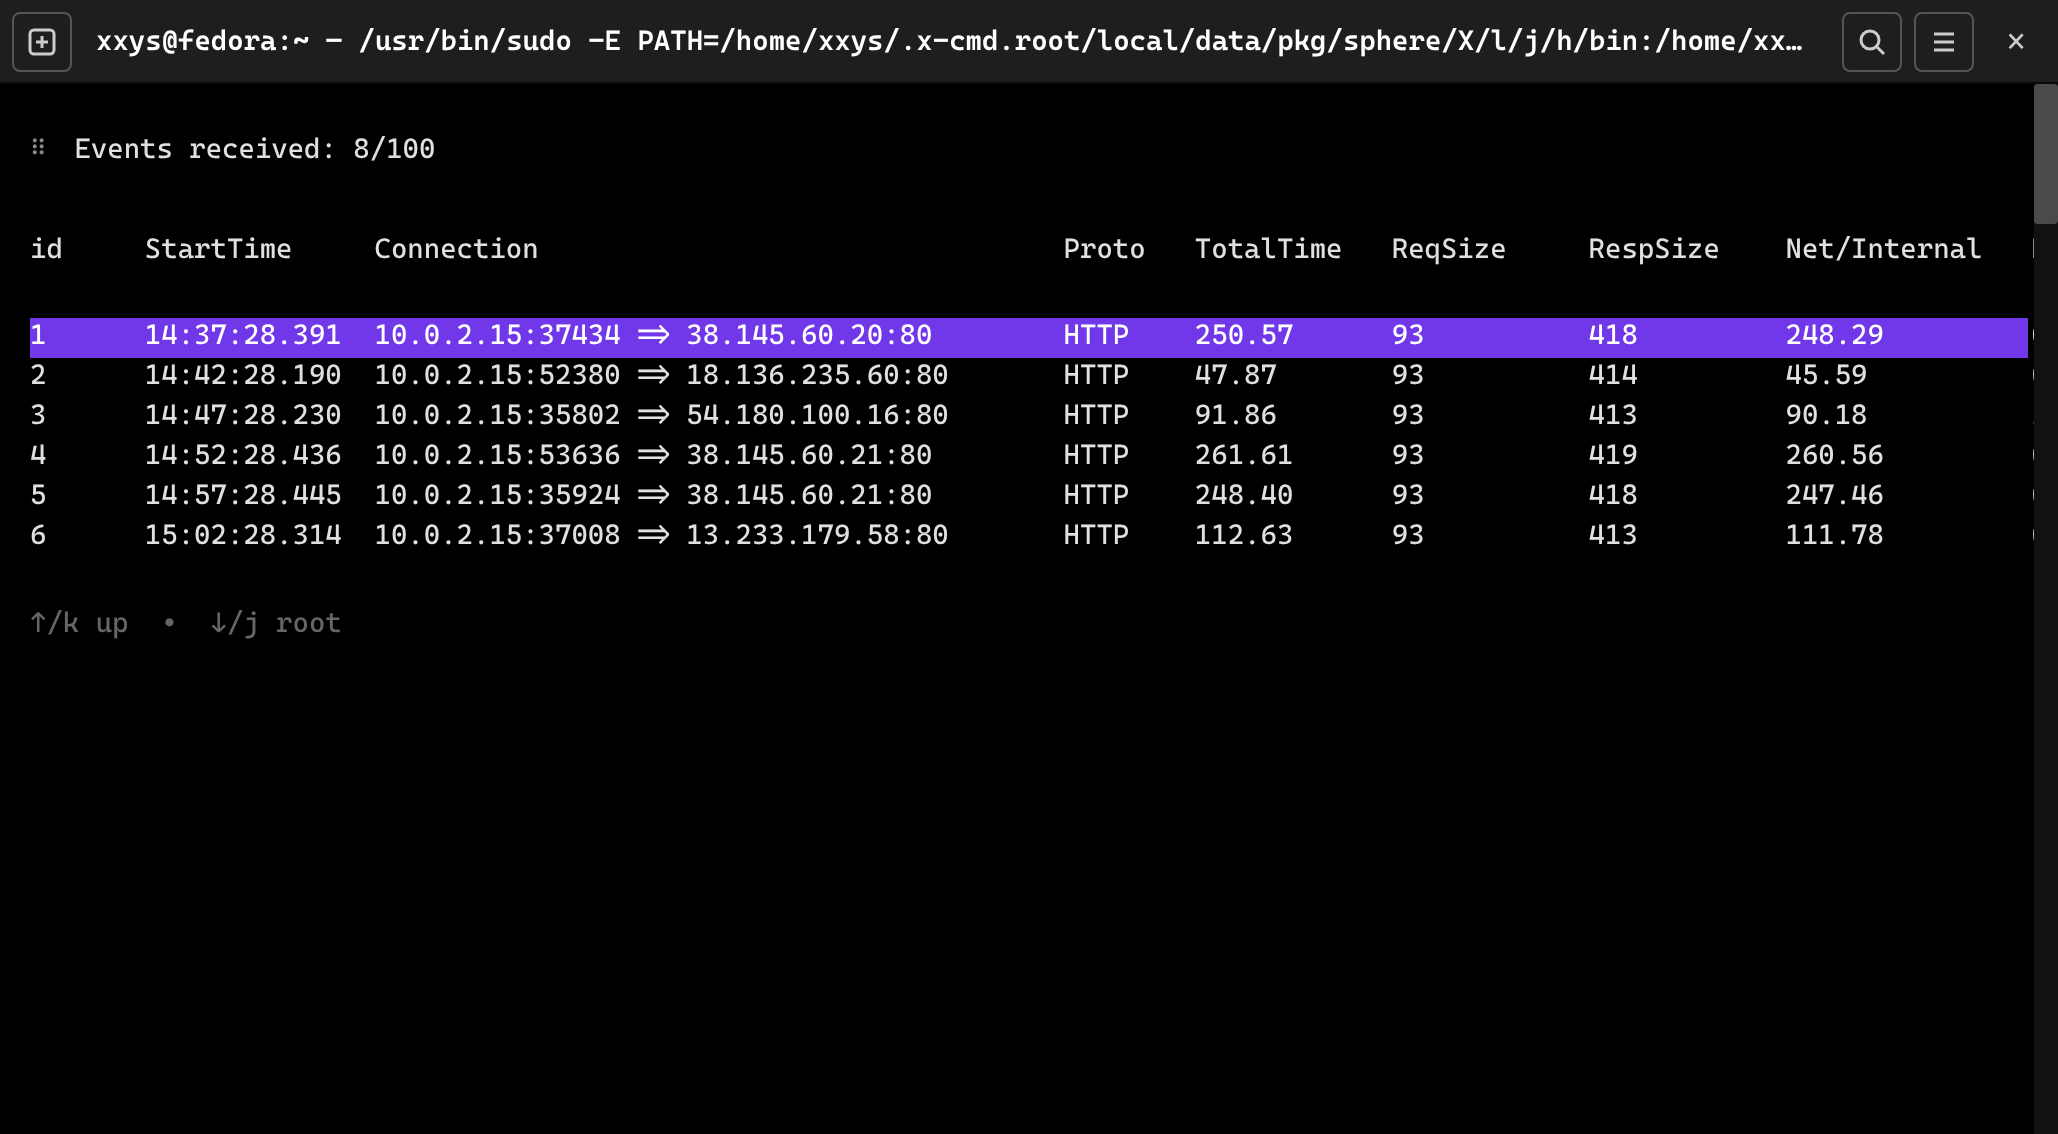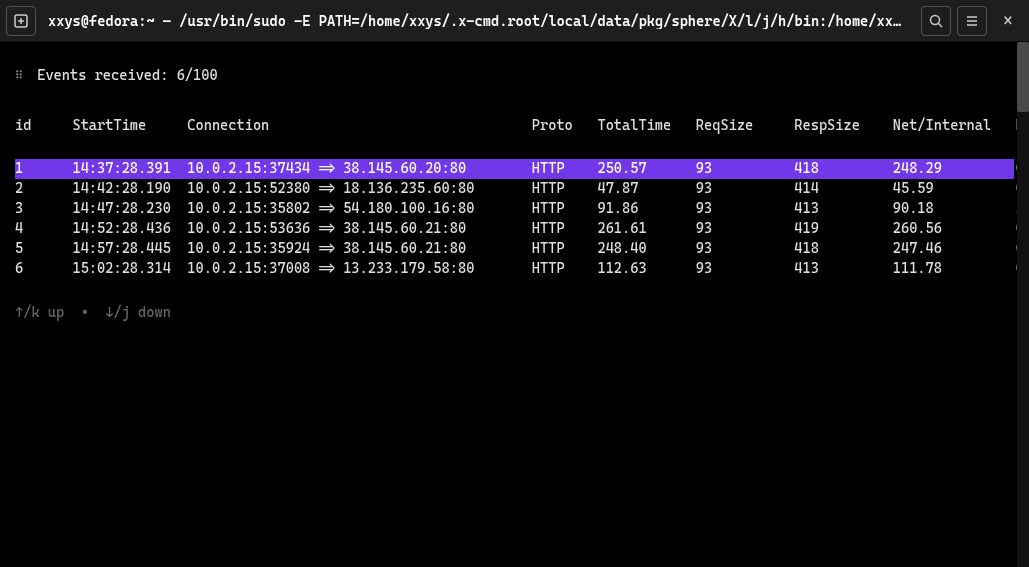--- a/index.html
+++ b/index.html
@@ -133,30 +133,30 @@
     </div>
     <div class="titlebar-btn close-x">
       <span>×</span>
     </div>
   </div>
 </div>
 
 <div class="terminal">
   <div class="events-line">
     <span class="events-icon">⠿</span>
-    <span>Events received: 6/100</span>
+    <span>Events received: 8/100</span>
   </div>
 
   <div class="header-row" id="header-row">id     StartTime     Connection                                Proto   TotalTime   ReqSize     RespSize    Net/Internal   Rea</div>
   <div id="rows-container">
       <div class="data-row selected">1      14:37:28.391  10.0.2.15:37434 =&gt; 38.145.60.20:80        HTTP    250.57      93          418         248.29         0.8</div>
       <div class="data-row">2      14:42:28.190  10.0.2.15:52380 =&gt; 18.136.235.60:80       HTTP    47.87       93          414         45.59          0.5</div>
       <div class="data-row">3      14:47:28.230  10.0.2.15:35802 =&gt; 54.180.100.16:80       HTTP    91.86       93          413         90.18          1.0</div>
       <div class="data-row">4      14:52:28.436  10.0.2.15:53636 =&gt; 38.145.60.21:80        HTTP    261.61      93          419         260.56         0.6</div>
       <div class="data-row">5      14:57:28.445  10.0.2.15:35924 =&gt; 38.145.60.21:80        HTTP    248.40      93          418         247.46         0.5</div>
       <div class="data-row">6      15:02:28.314  10.0.2.15:37008 =&gt; 13.233.179.58:80       HTTP    112.63      93          413         111.78         0.5</div>
     </div>
-  <div class="hints-row">↑/k up  •  ↓/j down</div>
+  <div class="hints-row">↑/k up  •  ↓/j root</div>
 </div>
 
 <div class="scrollbar-track">
   <div class="scrollbar-thumb"></div>
 </div>
 
 </body></html>

